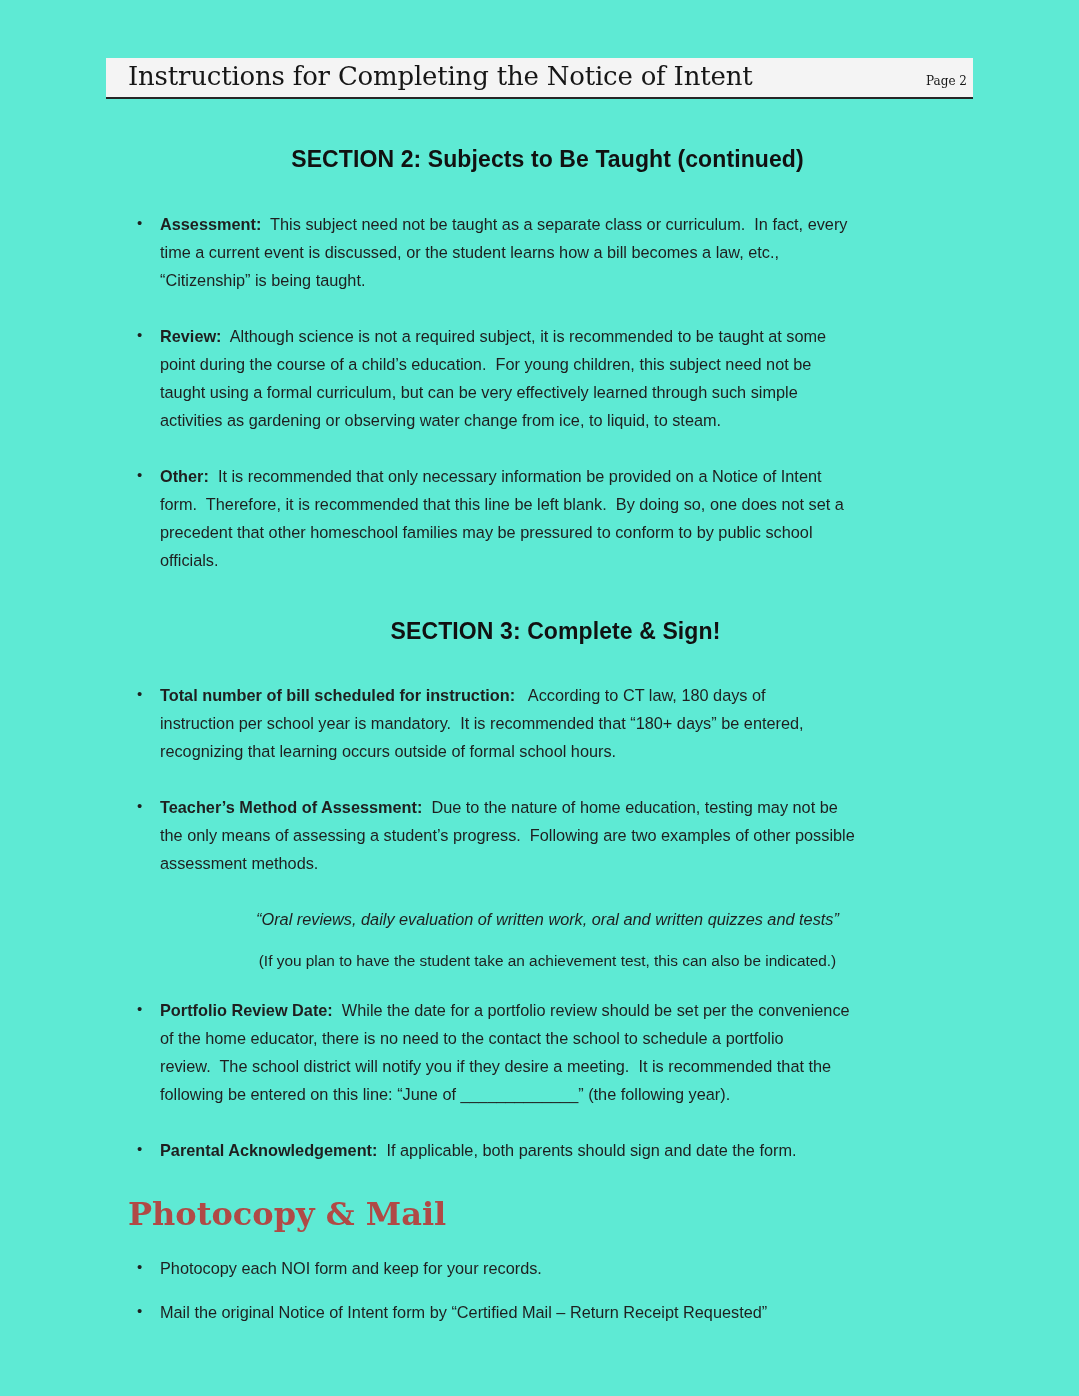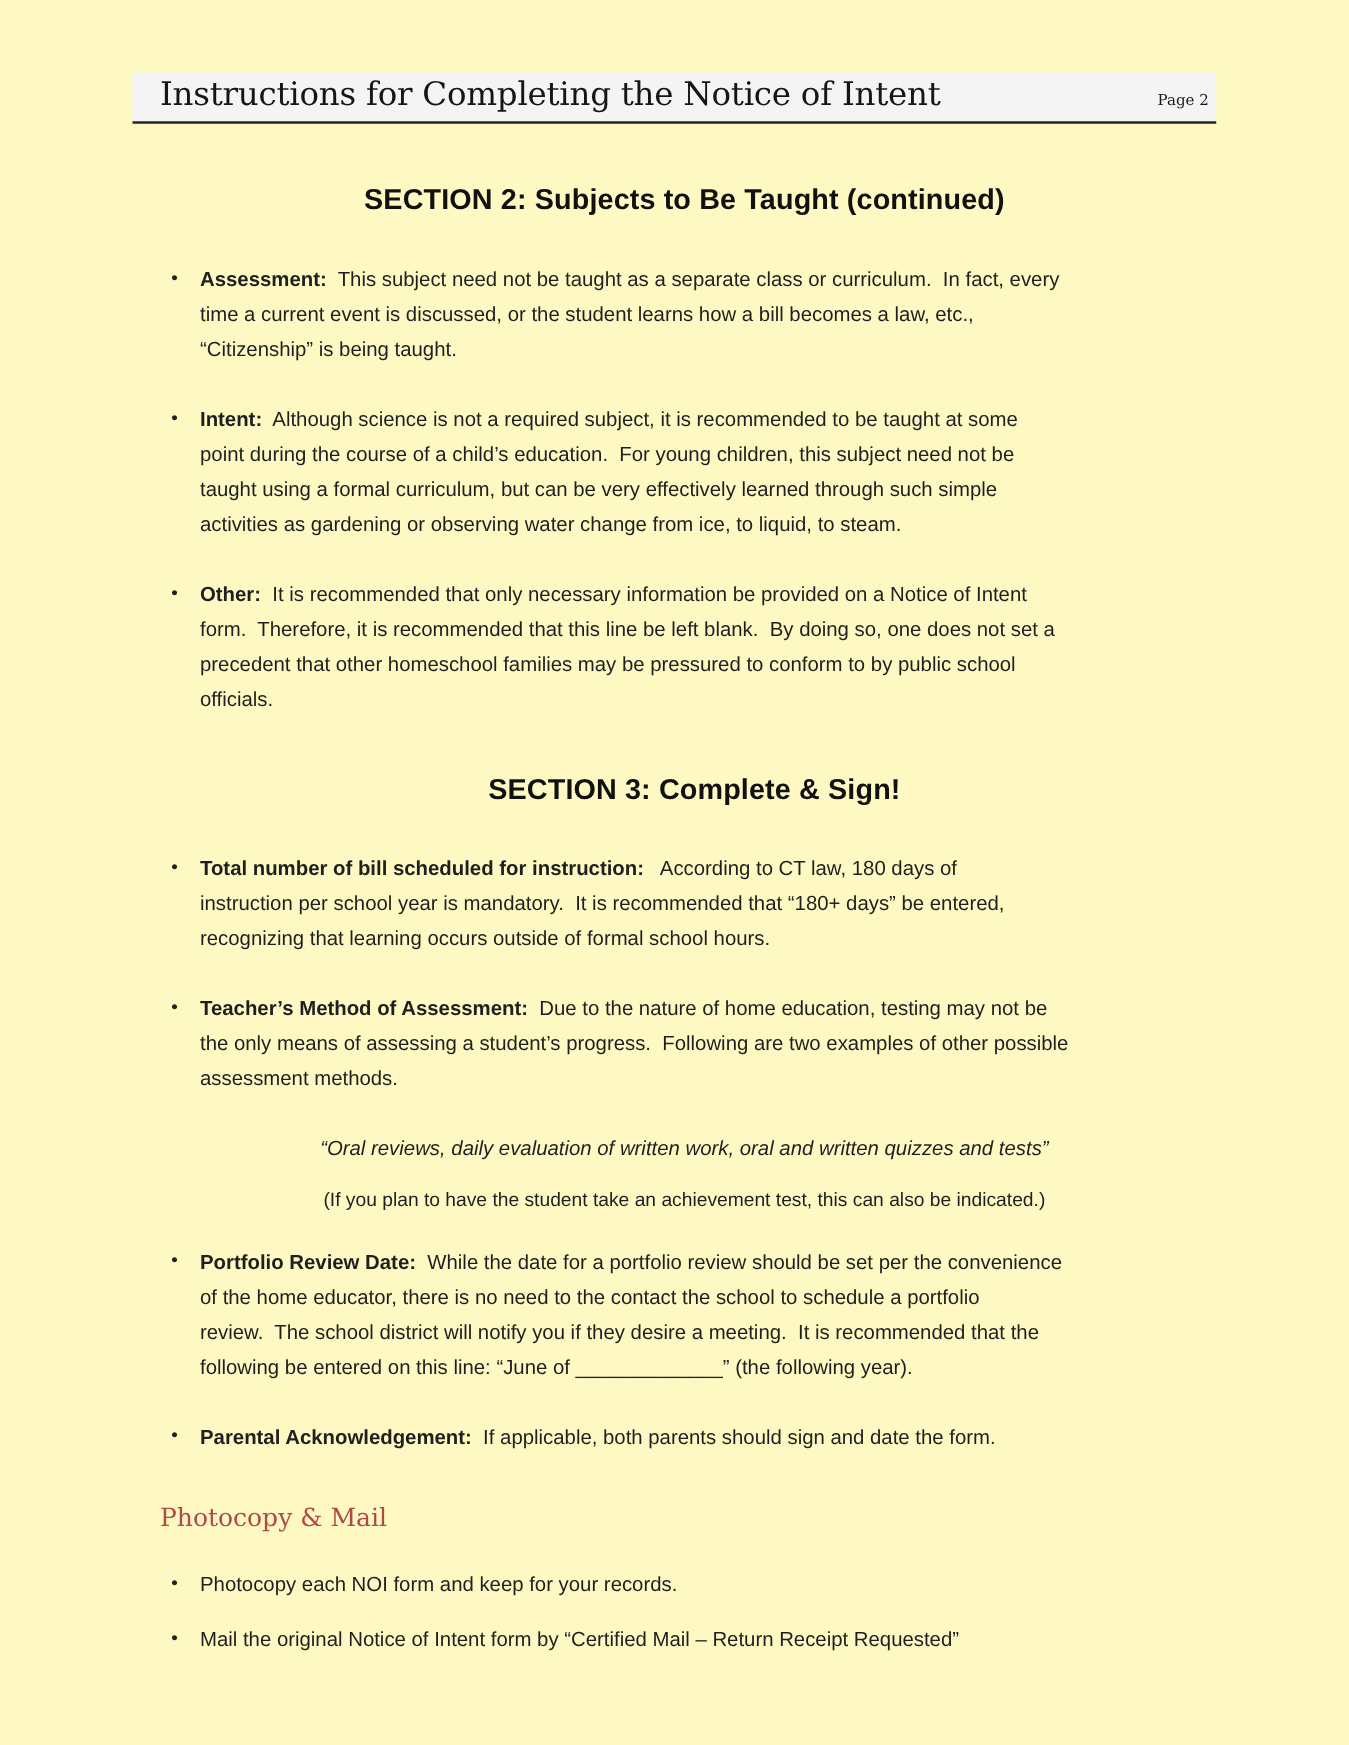--- a/index.html
+++ b/index.html
@@ -1,19 +1,19 @@
 <!DOCTYPE html>
 <html><head>
 <meta charset="utf-8">
 <style>
   * { margin:0; padding:0; box-sizing:border-box; }
   html,body { background:#ffffff; }
   body { font-family:"Liberation Sans", sans-serif; color:#1f1f1f; }
   .page {
-    position:relative; width:1079px; height:1396px; background:#fef9c3;
+    position:relative; width:1079px; height:1396px; background:#5eead4;
     overflow:hidden;
   }
   
   .page-header {
     margin:58px 106px 0 106px;
     background:#f4f4f4;
     border-bottom:2px solid #262626;
     display:flex; justify-content:space-between; align-items:baseline;
     padding:3px 6px 5px 22px;
   }
@@ -53,21 +53,21 @@
     text-align:center; font-style:italic;
     font-size:16.3px; line-height:28px; margin:14px 0;
   }
   .note-line {
     text-align:center; font-size:15.4px; line-height:28px;
     margin:13px 0 21px 0;
   }
   
   h2.red-heading {
     font-family:"DejaVu Serif","Liberation Serif",serif;
-    font-weight:normal; font-size:20px; line-height:34px;
+    font-weight:bold; font-size:32px; line-height:34px;
     margin:33px 0 23px 0;
   }
   ul.bullets.tight li { margin-bottom:16px; }
   .it { white-space:pre-wrap;text-align:center; }
   .t-pre { white-space:pre-wrap; }
 </style>
 </head>
 <body>
 
 <div class="page">
@@ -81,21 +81,21 @@
 
     <h2 class="section-heading" id="section2-heading">SECTION 2:  Subjects to Be Taught (continued)</h2>
 
     <ul class="bullets">
       <li>
         <span class="lead">Assessment:</span><span class="t">  This subject need not be taught as a separate class or curriculum.  In fact, every
 time a current event is discussed, or the student learns how a bill becomes a law, etc.,
 “Citizenship” is being taught.</span>
       </li>
       <li>
-        <span class="lead">Intent:</span><span class="t">  Although science is not a required subject, it is recommended to be taught at some
+        <span class="lead">Review:</span><span class="t">  Although science is not a required subject, it is recommended to be taught at some
 point during the course of a child’s education.  For young children, this subject need not be
 taught using a formal curriculum, but can be very effectively learned through such simple
 activities as gardening or observing water change from ice, to liquid, to steam.</span>
       </li>
       <li>
         <span class="lead">Other:</span><span class="t">  It is recommended that only necessary information be provided on a Notice of Intent
 form.  Therefore, it is recommended that this line be left blank.  By doing so, one does not set a
 precedent that other homeschool families may be pressured to conform to by public school
 officials.</span>
       </li>

